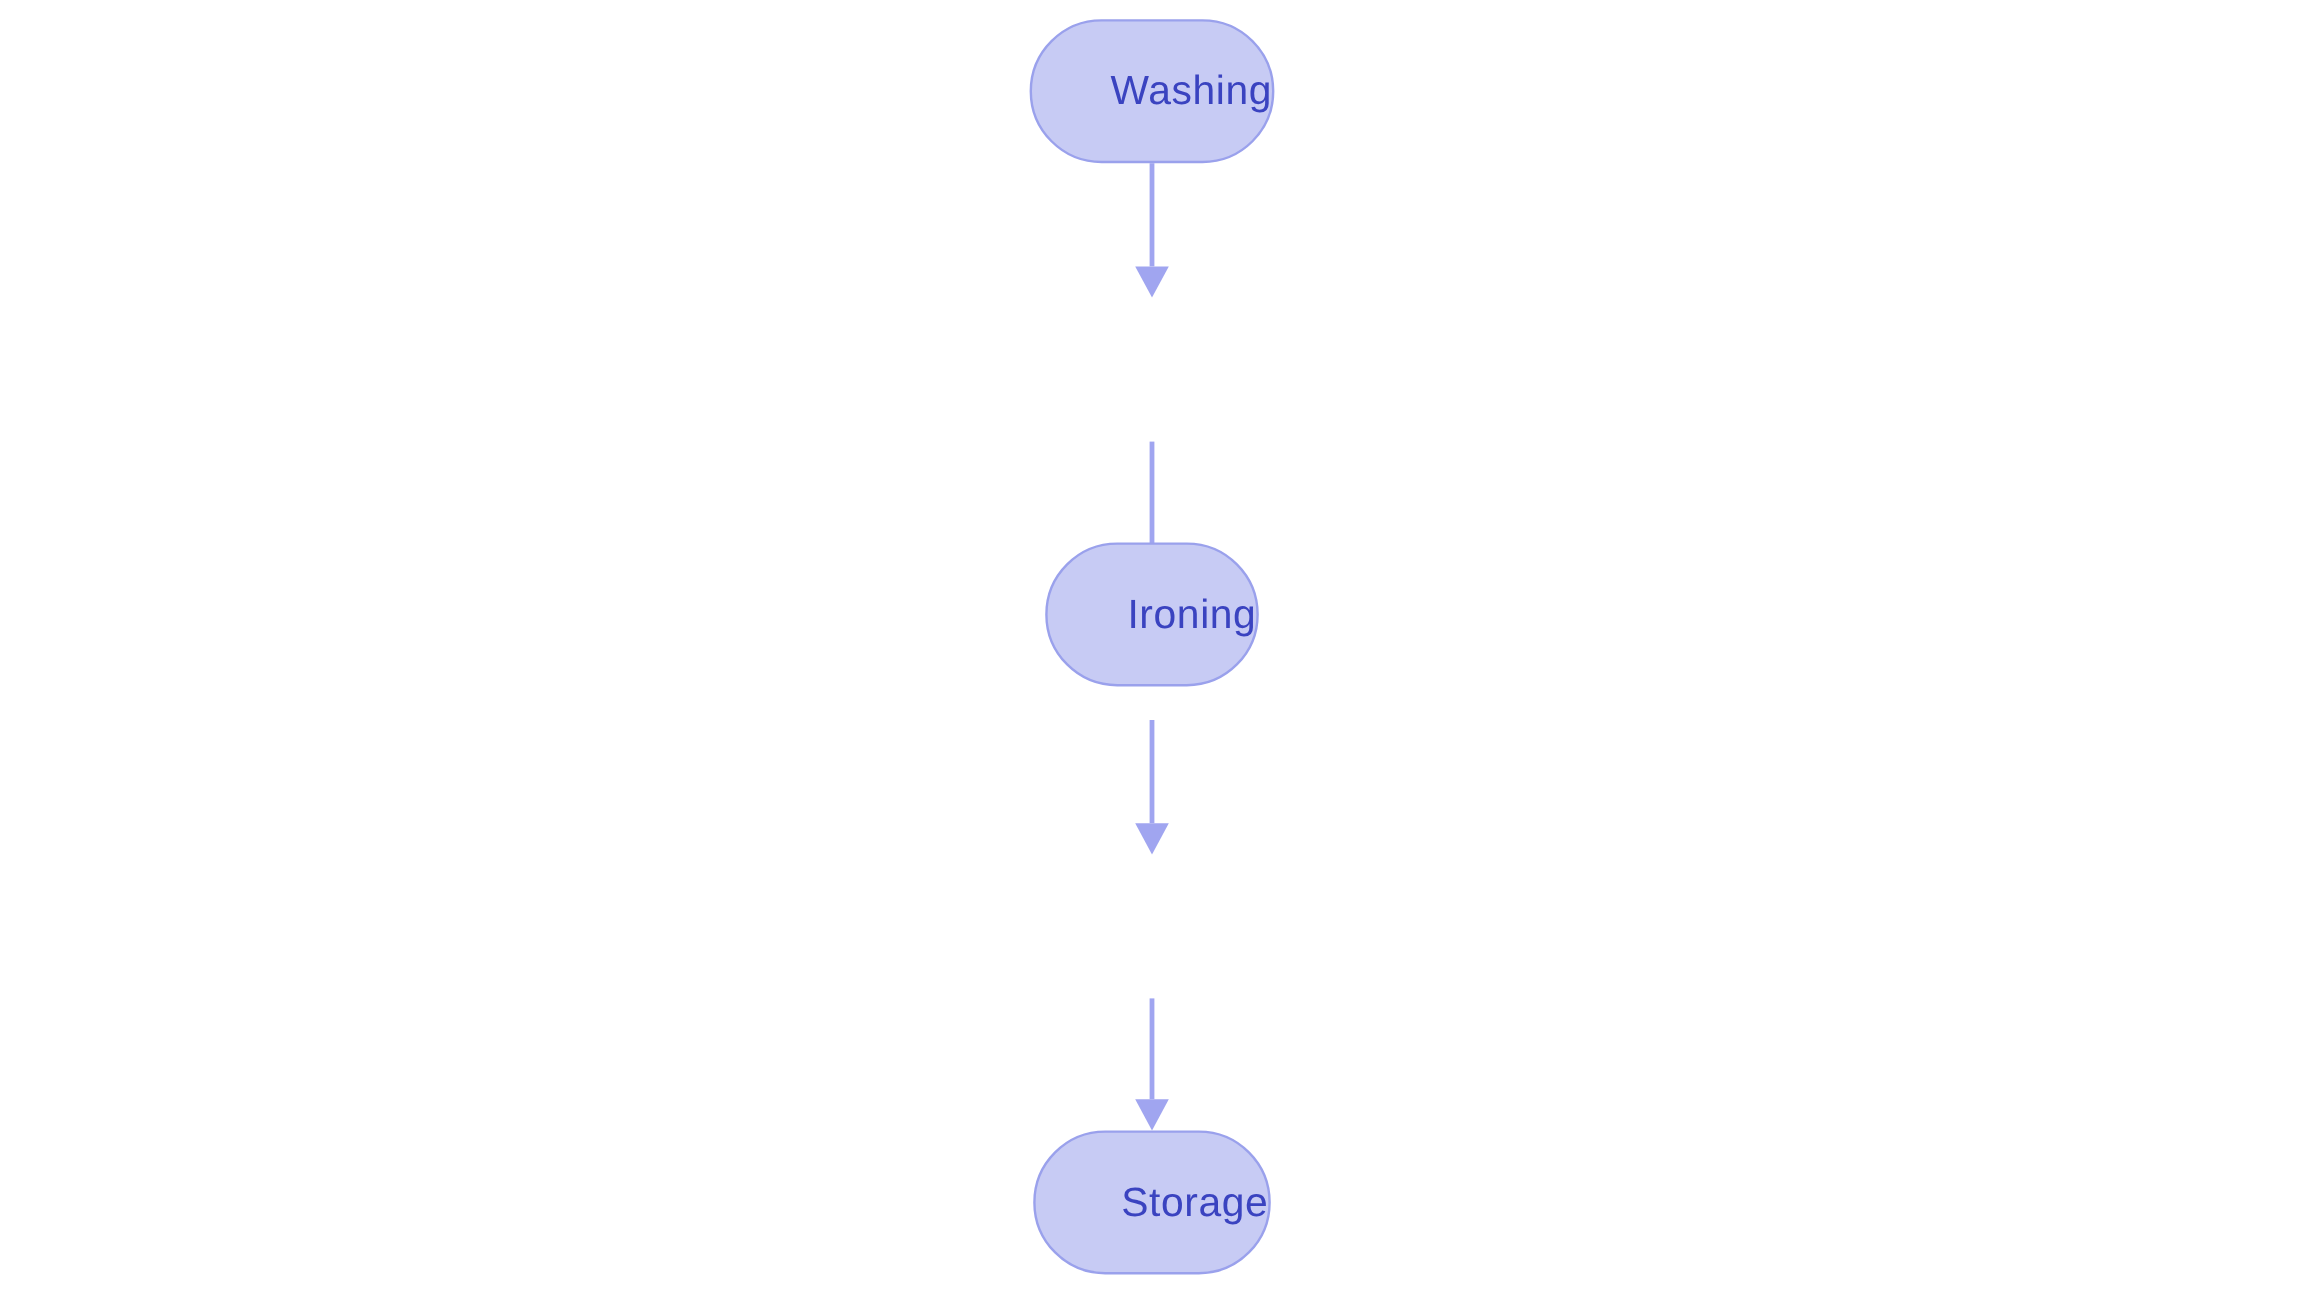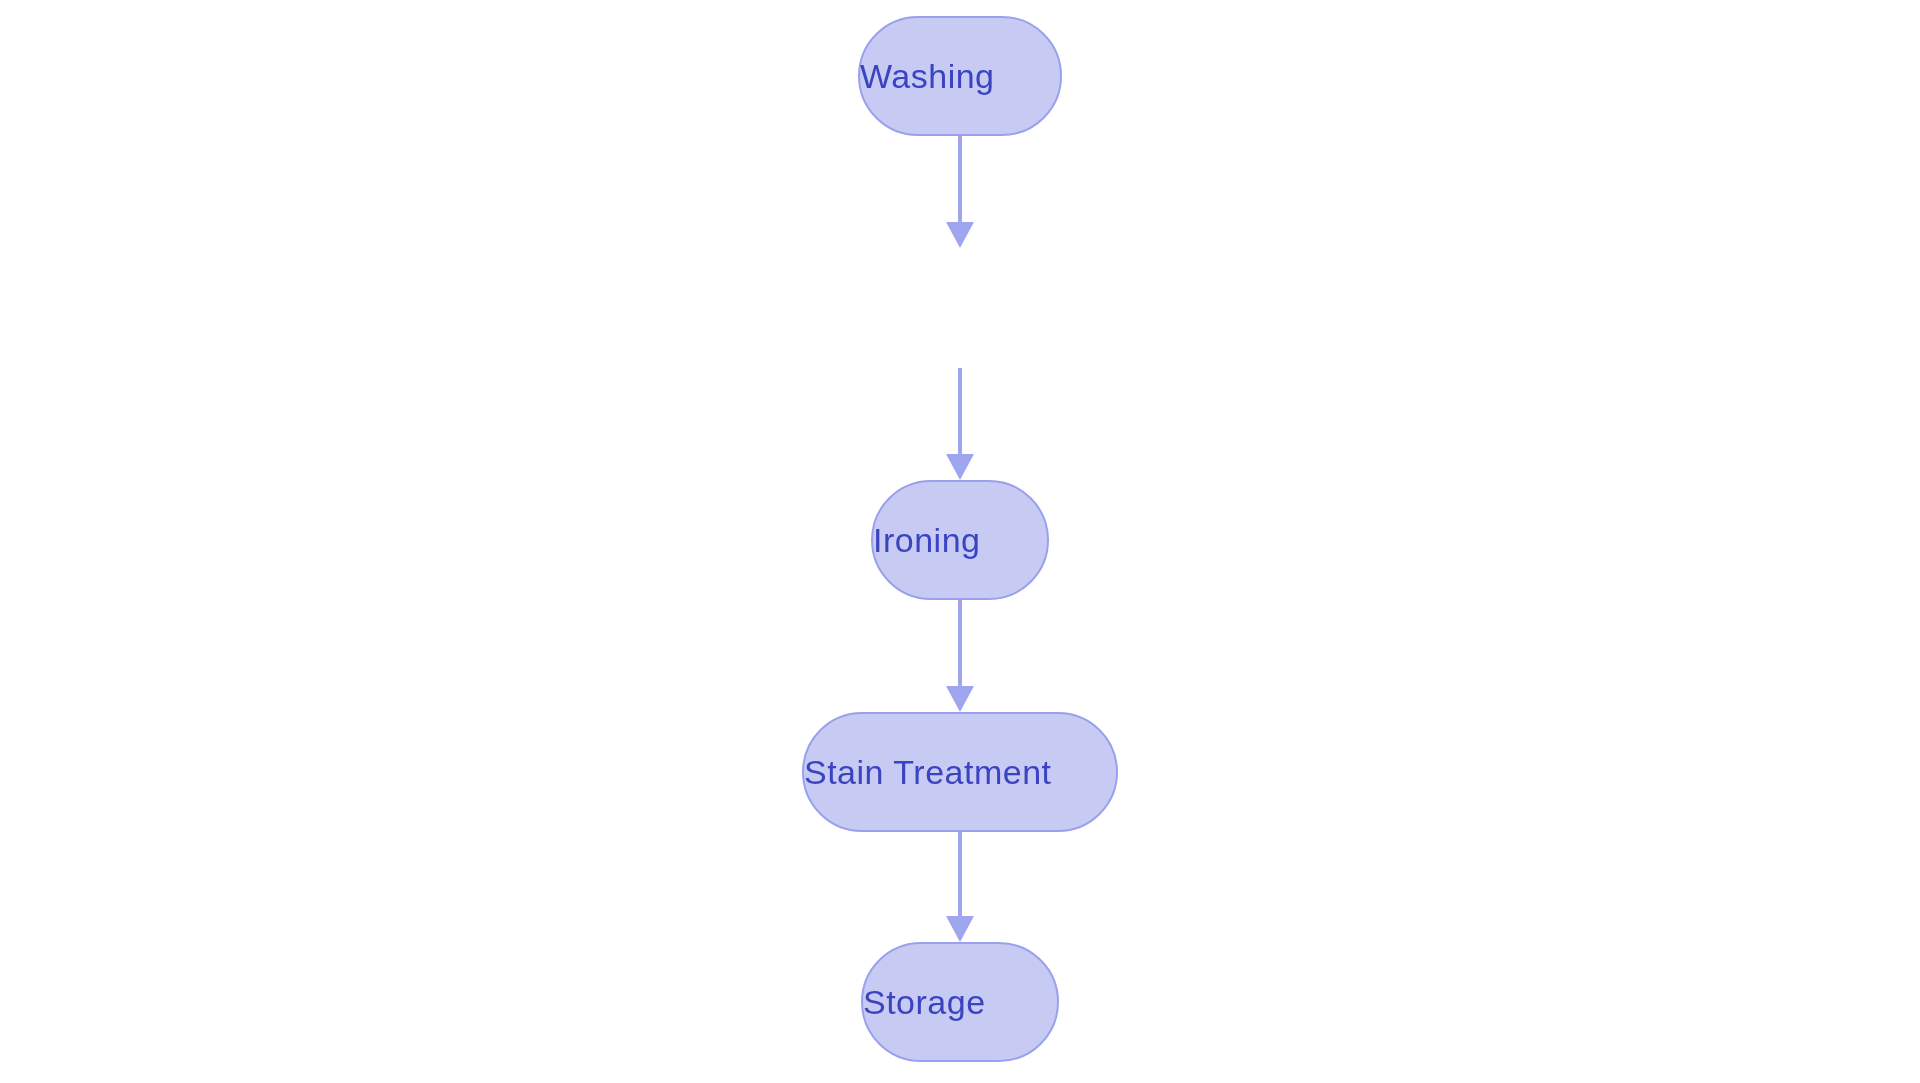--- a/index.html
+++ b/index.html
@@ -19,31 +19,31 @@
     position: absolute;
     left: 960px;
     transform: translateX(-50%);
     height: 120px;
     border-radius: 60px;
     background: var(--node-fill, #c7cbf4);
     border: 2px solid var(--node-border, #9aa1ec);
     box-sizing: border-box;
     display: flex;
     align-items: center;
-    justify-content: flex-start;
+    justify-content: flex-end;
   }
   .node .label {
     font-size: 34px;
     letter-spacing: 0.5px;
     color: var(--label-text, #3a43c0);
     white-space: nowrap;
   }
   .node-washing        { top: 16px;  width: 204px; }
   .node-drying         { top: 248px; width: 176px; }
-  .node-ironing        { top: 480px; width: 178px; }
+  .node-ironing        { top: 452px; width: 178px; }
   .node-stain-treatment{ top: 712px; width: 316px; }
   .node-storage        { top: 942px; width: 198px; }
 
   .arrow {
     position: absolute;
     left: 960px;
     transform: translateX(-50%);
     width: 28px;
     display: flex;
     flex-direction: column;
@@ -88,23 +88,20 @@
 
   <div class="node node-ironing">
     <span class="label">Ironing</span>
   </div>
 
   <div class="arrow arrow-3">
     <div class="shaft"></div>
     <div class="head"></div>
   </div>
 
-  <div class="node node-stain-treatment">
-    <span class="label">Stain Treatment</span>
-  </div>
 
   <div class="arrow arrow-4">
     <div class="shaft"></div>
     <div class="head"></div>
   </div>
 
   <div class="node node-storage">
     <span class="label">Storage</span>
   </div>
 

